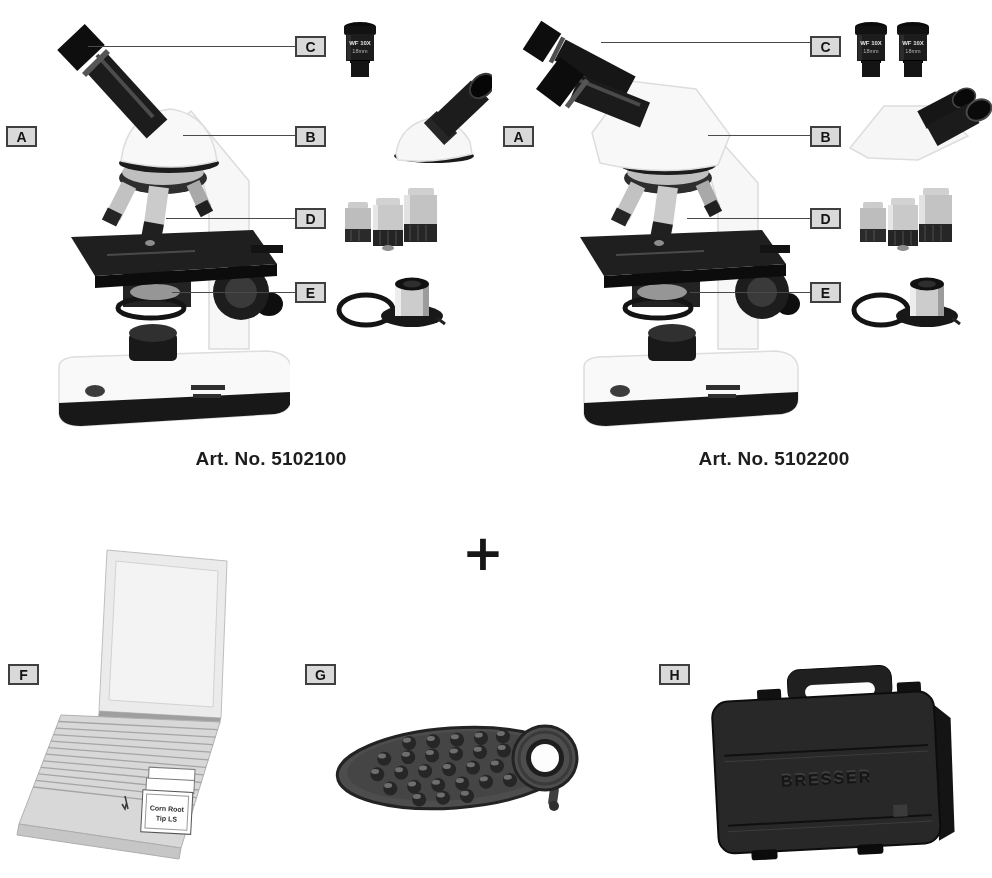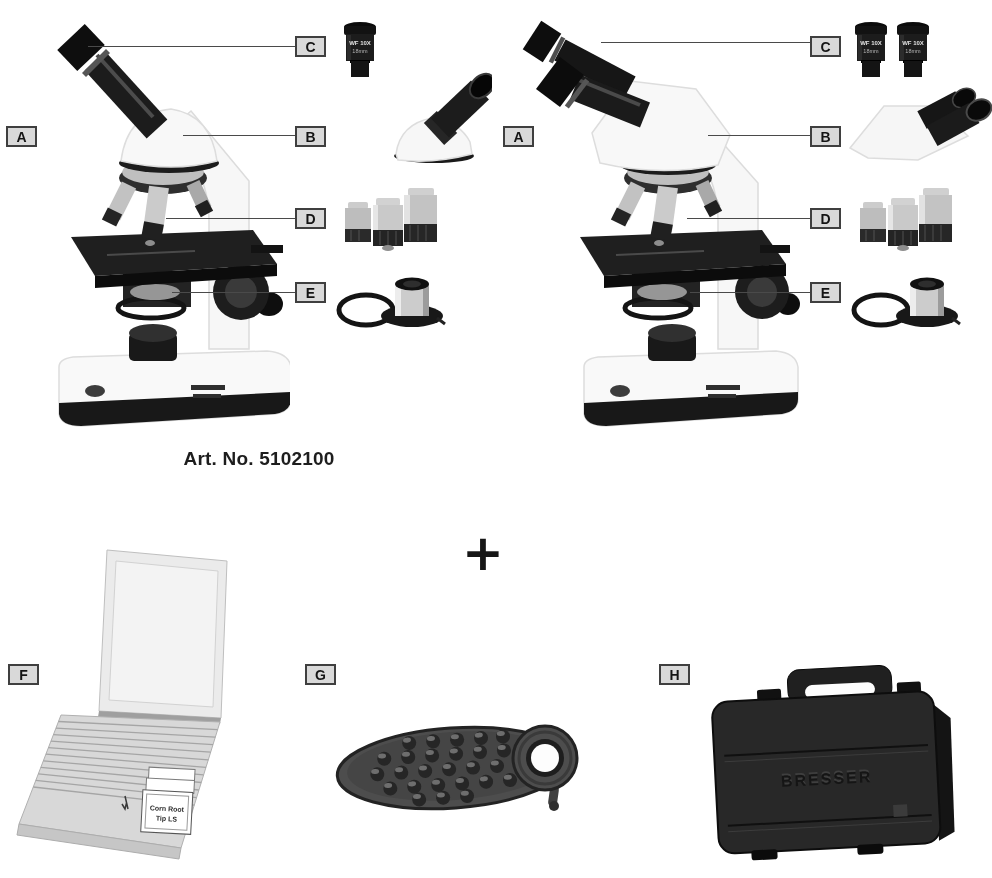--- a/index.html
+++ b/index.html
@@ -293,21 +293,22 @@
     <ellipse cx="30" cy="38" rx="27" ry="15" fill="none" stroke="#141414" stroke-width="5"></ellipse>
     <ellipse cx="76" cy="44" rx="31" ry="11" fill="#181818"></ellipse>
     <rect x="59" y="12" width="34" height="32" fill="#cccccc"></rect>
     <rect x="59" y="12" width="6" height="32" fill="#ededed"></rect>
     <rect x="87" y="12" width="6" height="32" fill="#9c9c9c"></rect>
     <ellipse cx="76" cy="12" rx="17" ry="6.5" fill="#111111"></ellipse>
     <ellipse cx="76" cy="12" rx="9" ry="3.5" fill="#2e2e2e"></ellipse>
     <line x1="101" y1="46" x2="109" y2="52" stroke="#222222" stroke-width="3"></line>
   </svg>
 
-  <div class="artno" style="left:149px;top:448px;">Art. No. 5102100</div>
+  <div class="artno" style="left:161px;top:448px;">Art. No. 5102100</div>
+  <div class="artno" style="left:664px;top:448px;">Art. No. 5102200</div>
 
   <div class="plus" style="left:455px;top:528px;">+</div>
 
   <svg class="abs" style="left:15px;top:548px;" width="225" height="312" viewBox="0 0 225 312">
     <polygon points="92,2 212,13 206,170 84,163" fill="#ebebeb" stroke="#bfbfbf"></polygon>
     <polygon points="101,13 203,23 198,159 94,152" fill="#f3f3f3" stroke="#d2d2d2"></polygon>
     <polygon points="84,163 206,170 205,176 83,169" fill="#9f9f9f"></polygon>
     <polygon points="46,167 205,174 166,300 4,276" fill="#d8d8d8" stroke="#b0b0b0"></polygon>
     <g stroke="#a5a5a5" stroke-width="1.3">
       <line x1="43.5" y1="173.5" x2="202.7" y2="181.6"></line>

